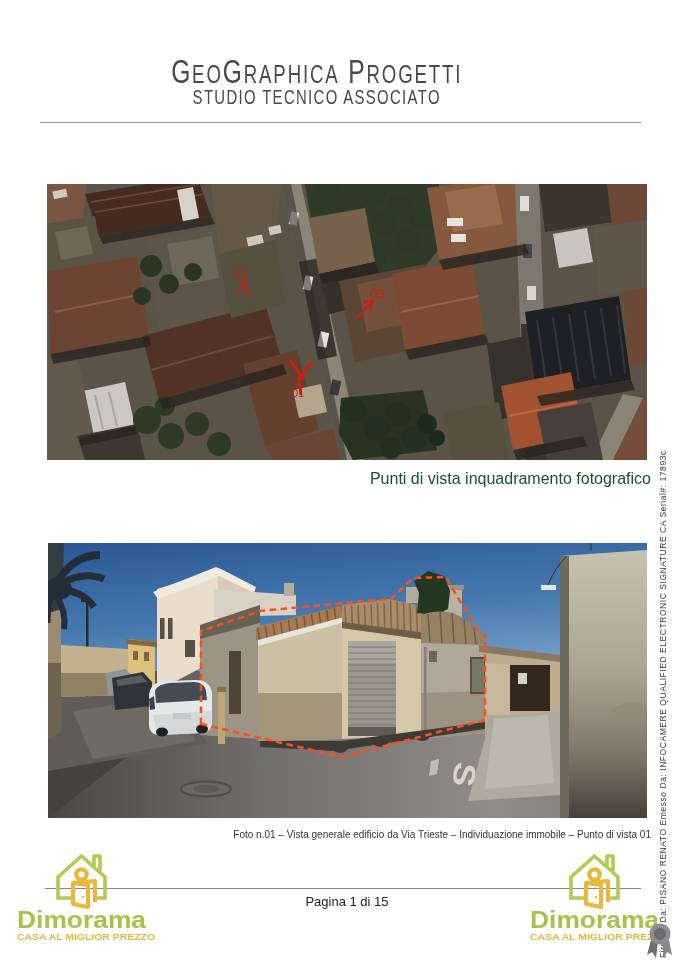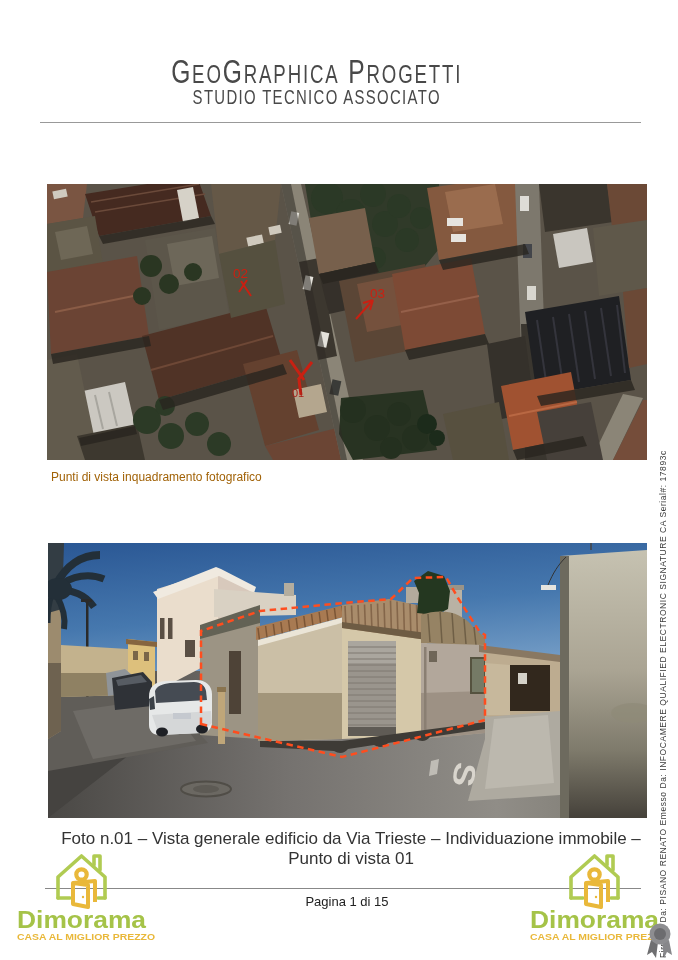--- a/index.html
+++ b/index.html
@@ -229,21 +229,21 @@
   <text x="323" y="114" fill="#c92012" font-size="13.5" font-family="Liberation Sans">03</text>
 
   <path d="M309,135 L326,116 M326,116 L316,119 M326,116 L323,126" stroke="#c92012" stroke-width="2" fill="none"></path>
 
   <path d="M243,176 L257,196 M265,178 L251,196 M252,196 L254,211" stroke="#c92012" stroke-width="3" fill="none"></path>
 
   <text x="245" y="213" fill="#a8211a" font-size="11" font-family="Liberation Sans">01</text>
 </svg>
 </div>
 
-<div class="abs" style="left:51px;top:470px;width:600px;text-align:left;font-size:12px;color:#a16207;">Punti di vista inquadramento fotografico</div>
+<div class="abs" style="left:51px;top:470px;width:600px;text-align:right;font-size:16px;color:#14532d;">Punti di vista inquadramento fotografico</div>
 
 <div class="abs" style="left:48px;top:543px;width:599px;height:275px;">
 <svg width="599" height="275" viewBox="0 0 599 275" xmlns="http://www.w3.org/2000/svg">
   <defs>
     <linearGradient id="sky" x1="0" y1="0" x2="0.3" y2="1">
       <stop offset="0" stop-color="#2a5794"></stop>
       <stop offset="0.5" stop-color="#4678ae"></stop>
       <stop offset="1" stop-color="#82a8cd"></stop>
     </linearGradient>
     <linearGradient id="rbwall" x1="0" y1="0" x2="0" y2="1">
@@ -490,21 +490,21 @@
   <g transform="translate(408,218) rotate(100) scale(1,0.85)">
         <text x="0" y="0" fill="#d9d5cd" font-size="36" font-family="Liberation Sans" font-weight="bold">S</text>
       </g>
 
   <polygon points="383,218 391,216 389,231 381,233" fill="#c9c6be" opacity="0.85"></polygon>
 
   <path d="M153,181 L153,88 L212,68 L296,60 L343,56 L365,35 L398,34 L410,55 L431,88 L437,92 L437,177 L294,214 L153,181 Z" fill="none" stroke="#ff4d1e" stroke-width="2.5" stroke-dasharray="6.5 4.5"></path>
 </svg>
 </div>
 
-<div class="abs" style="left:51px;top:829px;width:600px;text-align:center;font-size:17px;color:#333;">Foto n.01 – Vista generale edificio da Via Trieste – Individuazione immobile – Punto di vista 01</div>
+<div class="abs" style="left:51px;top:829px;width:600px;text-align:right;font-size:10px;color:#333;">Foto n.01 – Vista generale edificio da Via Trieste – Individuazione immobile – Punto di vista 01</div>
 
 <div class="abs" style="left:45px;top:888px;width:596px;height:1px;background:#888;"></div>
 
 <div class="abs" style="left:47px;top:894px;width:600px;text-align:center;font-size:13px;color:#222;">Pagina 1 di 15</div>
 
 <div class="abs" style="left:10px;top:852px;width:170px;"><svg width="170" height="92" viewBox="0 0 170 92" xmlns="http://www.w3.org/2000/svg">
 
   <g fill="none" stroke="#b0cb52" stroke-width="3.6" stroke-linejoin="round" stroke-linecap="round">
     <path d="M48,46 L48,25 L71.5,4 L95,25 L95,46"></path>
     <path d="M84,13 L84,4 L90,4 L90,18"></path>

